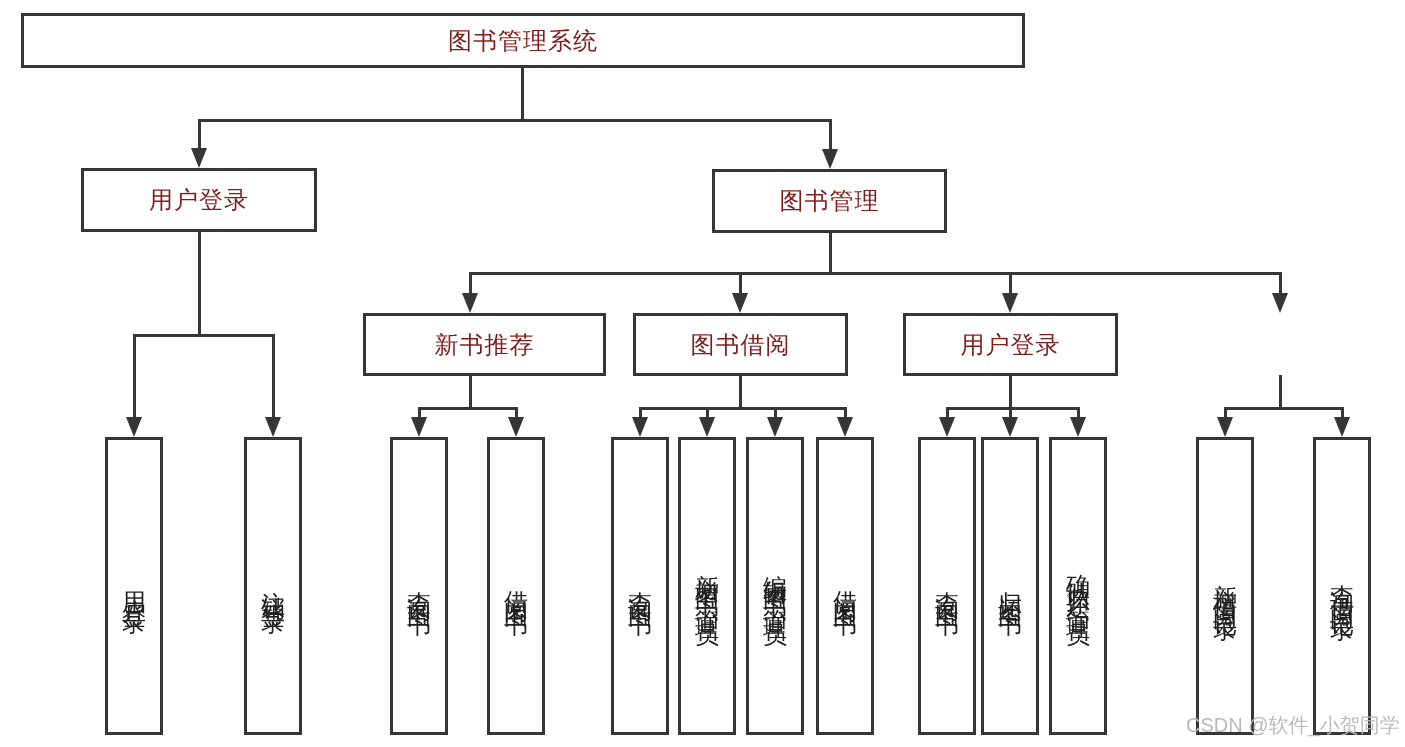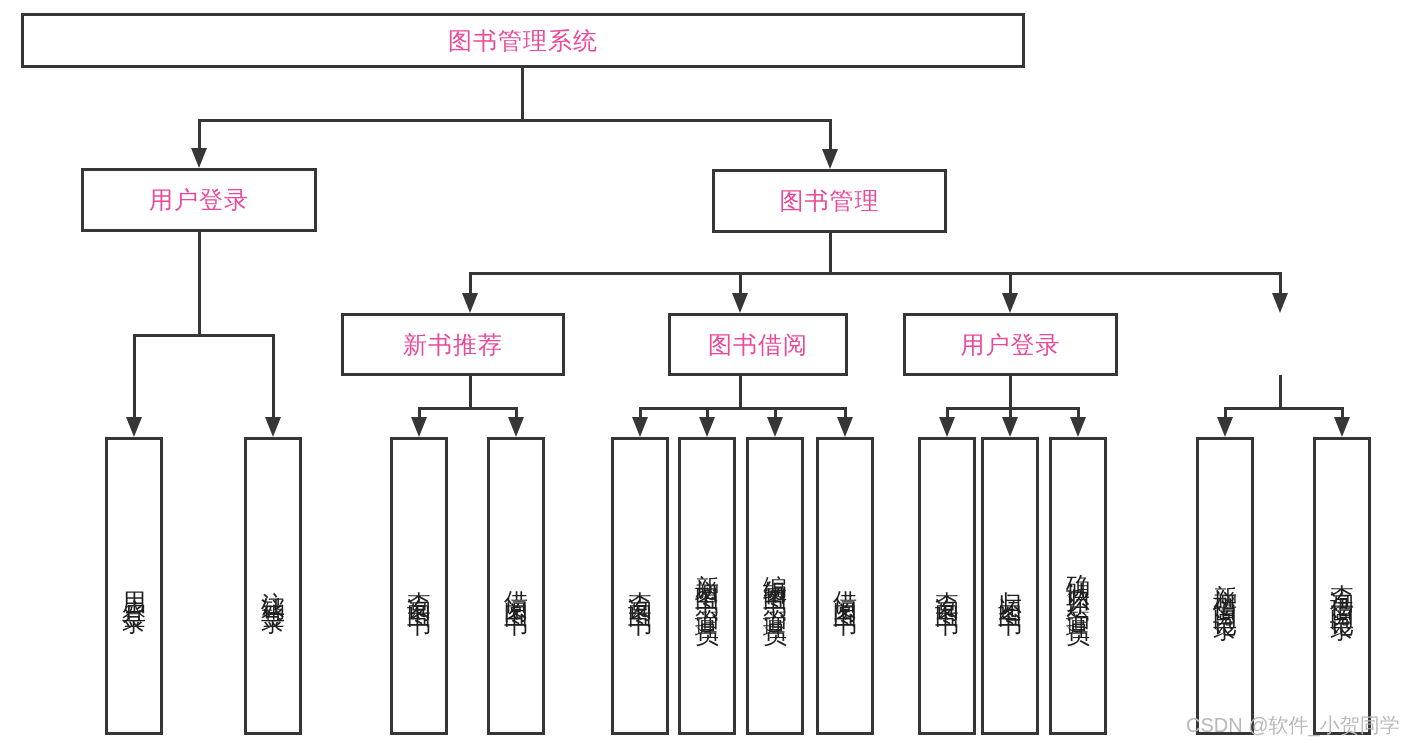--- a/index.html
+++ b/index.html
@@ -2,21 +2,21 @@
 <html><head>
 <meta charset="utf-8">
 <style>
   * { margin:0; padding:0; box-sizing:border-box; }
   html,body { width:1405px; height:747px; background:#ffffff; overflow:hidden;
               font-family:"Liberation Sans", sans-serif; }
   #stage { position:relative; width:1405px; height:747px; background:#ffffff; }
 
   .node { position:absolute; background:#ffffff; border:3px solid #363636;
           display:flex; align-items:center; justify-content:center; z-index:2; }
-  .hbox span { font-size:24px; color:#ec4899; letter-spacing:1px; white-space:nowrap; }
+  .hbox span { font-size:24px; color:#7f1d1d; letter-spacing:1px; white-space:nowrap; }
   .vbox { width:58px; height:298px; top:437px; }
   .vbox span { writing-mode:vertical-lr; font-size:24px; letter-spacing:7px;
                color:#1f1f1f; line-height:1; }
 
   .vline { position:absolute; width:3px; background:#363636; z-index:1; }
   .hline { position:absolute; height:3px; background:#363636; z-index:1; }
   .arrow { position:absolute; width:0; height:0; z-index:1;
            border-left:8px solid transparent; border-right:8px solid transparent;
            border-top:20px solid #363636; }
 
@@ -33,25 +33,25 @@
   </div>
 
   <div class="node hbox" style="left:81px;top:168px;width:236px;height:64px;">
     <span>用户登录</span>
   </div>
 
   <div class="node hbox" style="left:712px;top:169px;width:235px;height:64px;align-items:center;">
     <span>图书管理</span>
   </div>
 
-  <div class="node hbox" style="left:341px;top:313px;width:224px;height:63px;">
+  <div class="node hbox" style="left:363px;top:313px;width:243px;height:63px;">
     <span>新书推荐</span>
   </div>
 
-  <div class="node hbox" style="left:633px;top:313px;width:180px;height:63px;margin-left:35px;">
+  <div class="node hbox" style="left:633px;top:313px;width:215px;height:63px;">
     <span>图书借阅</span>
   </div>
 
   <div class="node hbox" style="left:903px;top:313px;width:215px;height:63px;">
     <span>用户登录</span>
   </div>
 
 
   <div class="node vbox" style="left:105px;">
     <span>用户登录</span>

